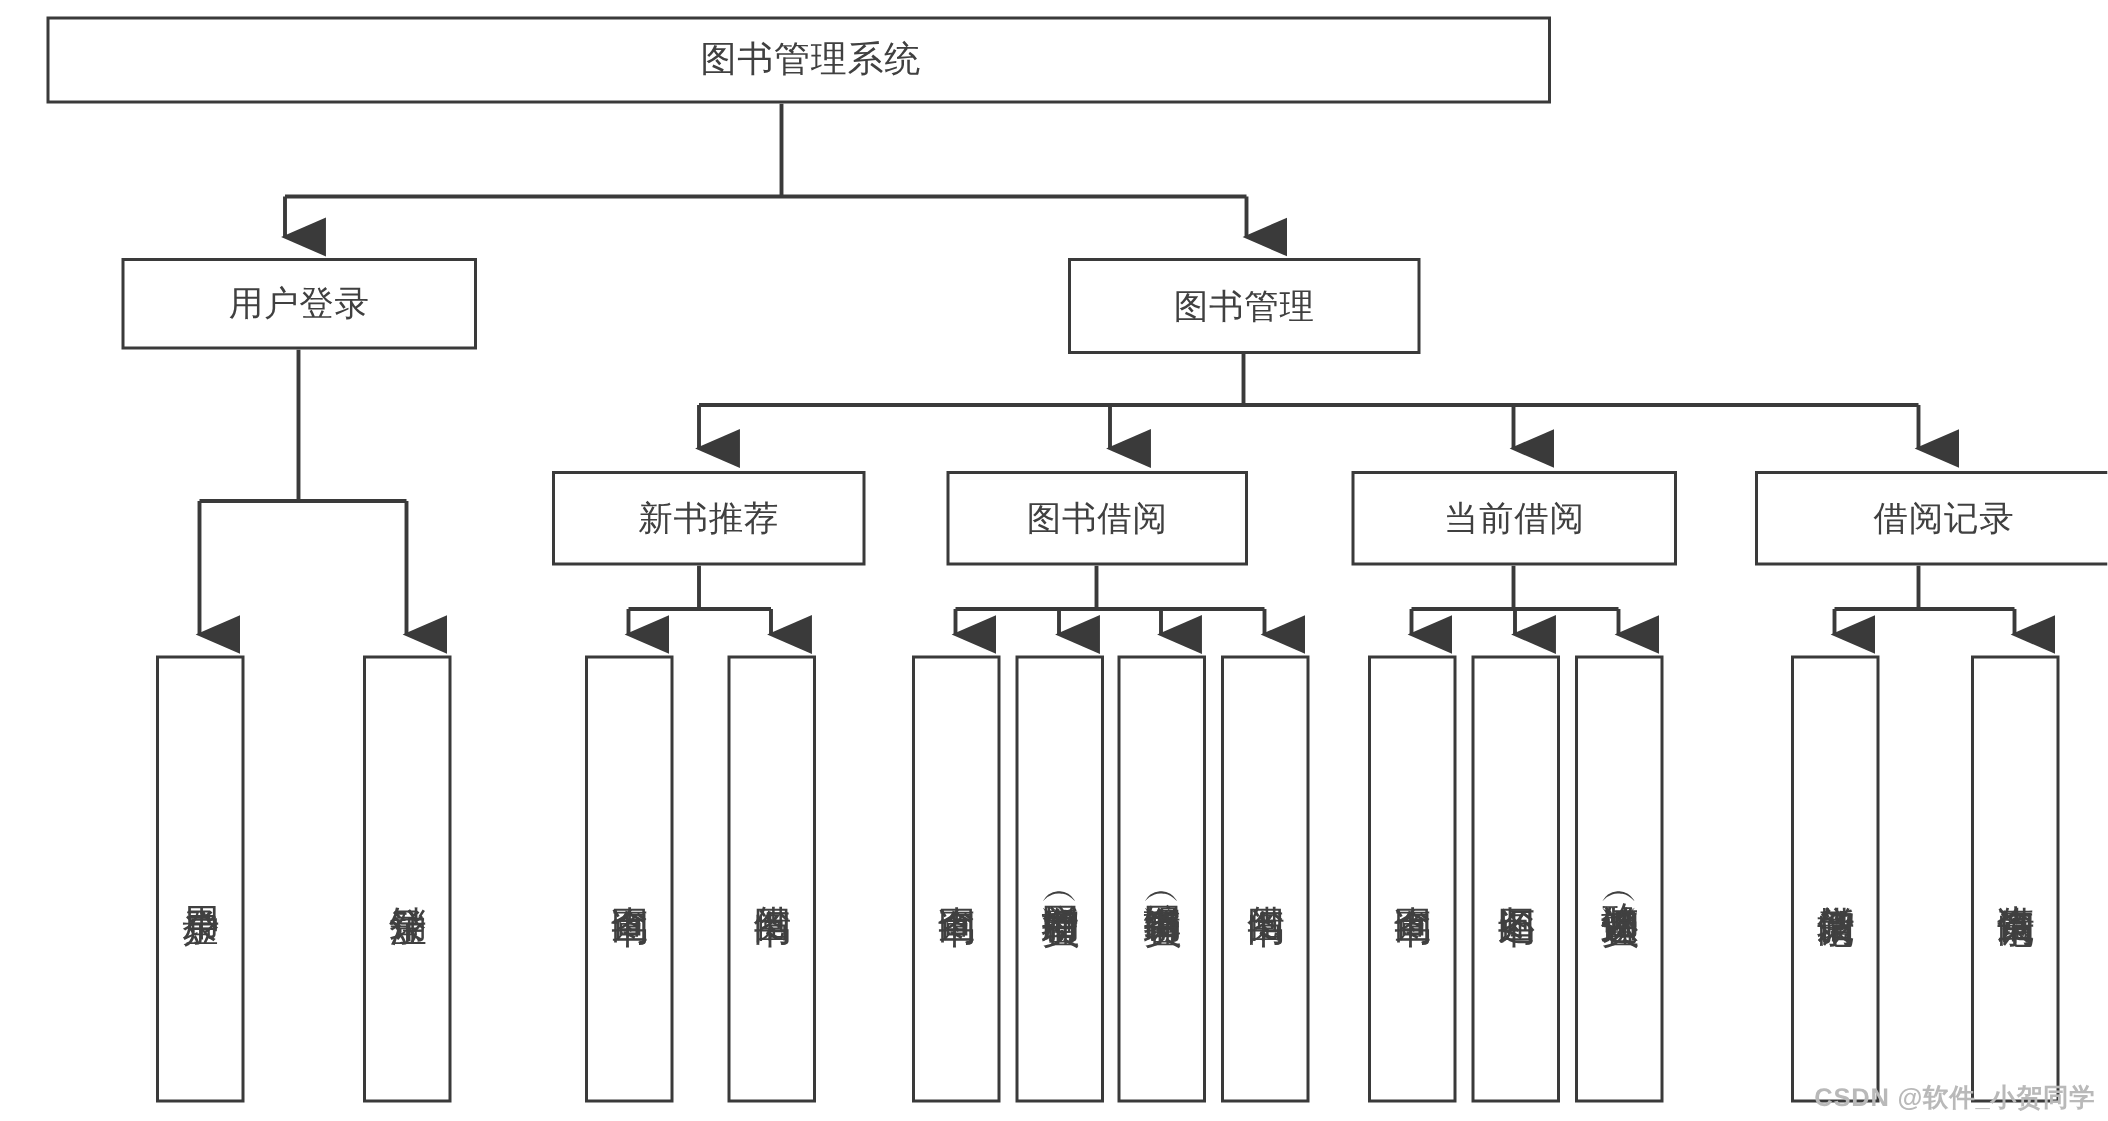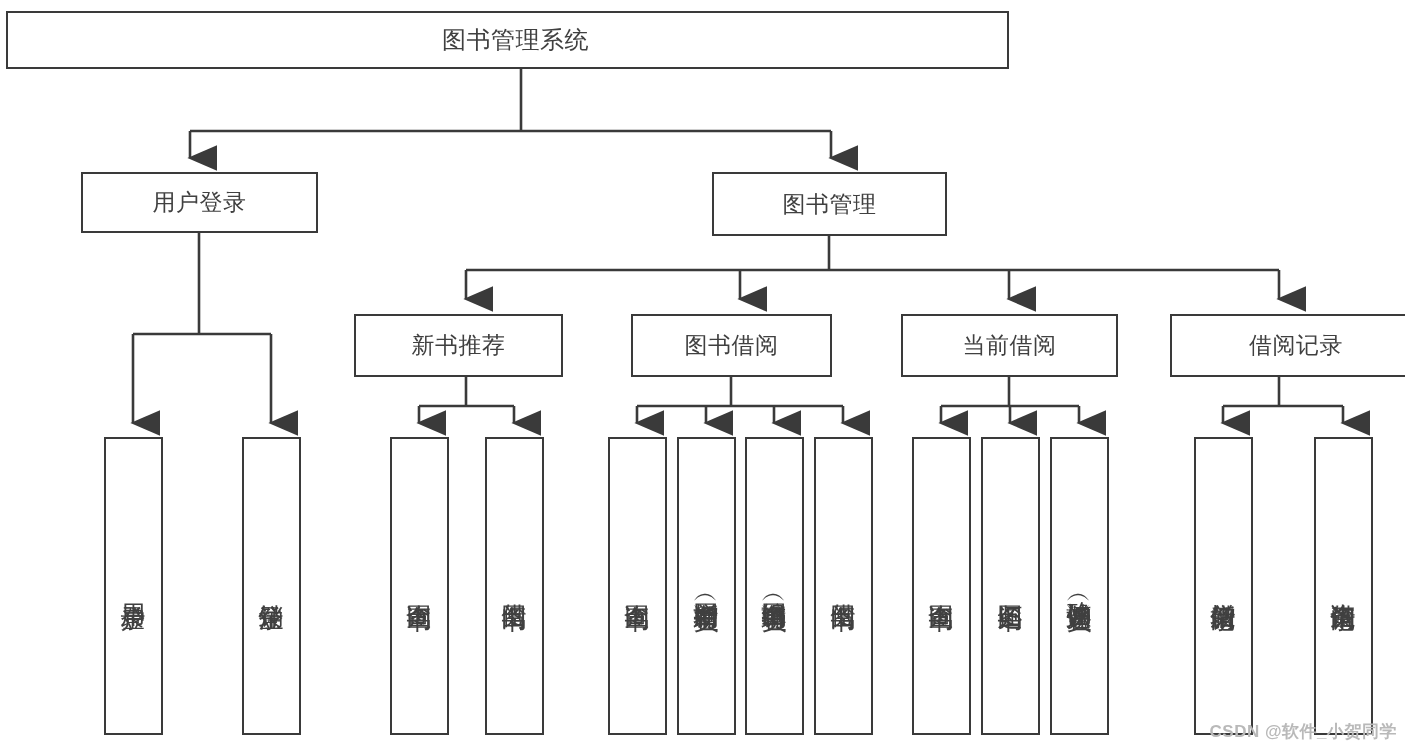--- a/index.html
+++ b/index.html
@@ -120,32 +120,32 @@
       <path d="M 1010 406 L 1010 423" marker-end="url(#arrow)"></path>
       <path d="M 1079 406 L 1079 423" marker-end="url(#arrow)"></path>
 
       <path d="M 1279 377 L 1279 406"></path>
       <path d="M 1223 406 L 1343 406"></path>
       <path d="M 1223 406 L 1223 423" marker-end="url(#arrow)"></path>
       <path d="M 1343 406 L 1343 423" marker-end="url(#arrow)"></path>
     </g>
   </svg>
 
-  <div class="node root horizontal" style="left:6px; top:11px; width:1003px; height:58px;padding-left:16px;">
+  <div class="node root horizontal" style="left:31px; top:11px; width:1003px; height:58px;padding-left:16px;">
     <span class="lbl">图书管理系统</span>
   </div>
 
   <div class="node horizontal" style="left:81px; top:172px; width:237px; height:61px;">
     <span class="lbl">用户登录</span>
   </div>
   <div class="node horizontal" style="left:712px; top:172px; width:235px; height:64px;align-items:center;">
     <span class="lbl">图书管理</span>
   </div>
 
-  <div class="node horizontal" style="left:354px; top:314px; width:209px; height:63px;">
+  <div class="node horizontal" style="left:368px; top:314px; width:209px; height:63px;">
     <span class="lbl">新书推荐</span>
   </div>
   <div class="node horizontal" style="left:631px; top:314px; width:201px; height:63px;">
     <span class="lbl">图书借阅</span>
   </div>
   <div class="node horizontal" style="left:901px; top:314px; width:217px; height:63px;">
     <span class="lbl">当前借阅</span>
   </div>
   <div class="node horizontal" style="left:1170px; top:314px; width:252px; height:63px;">
     <span class="lbl">借阅记录</span>

